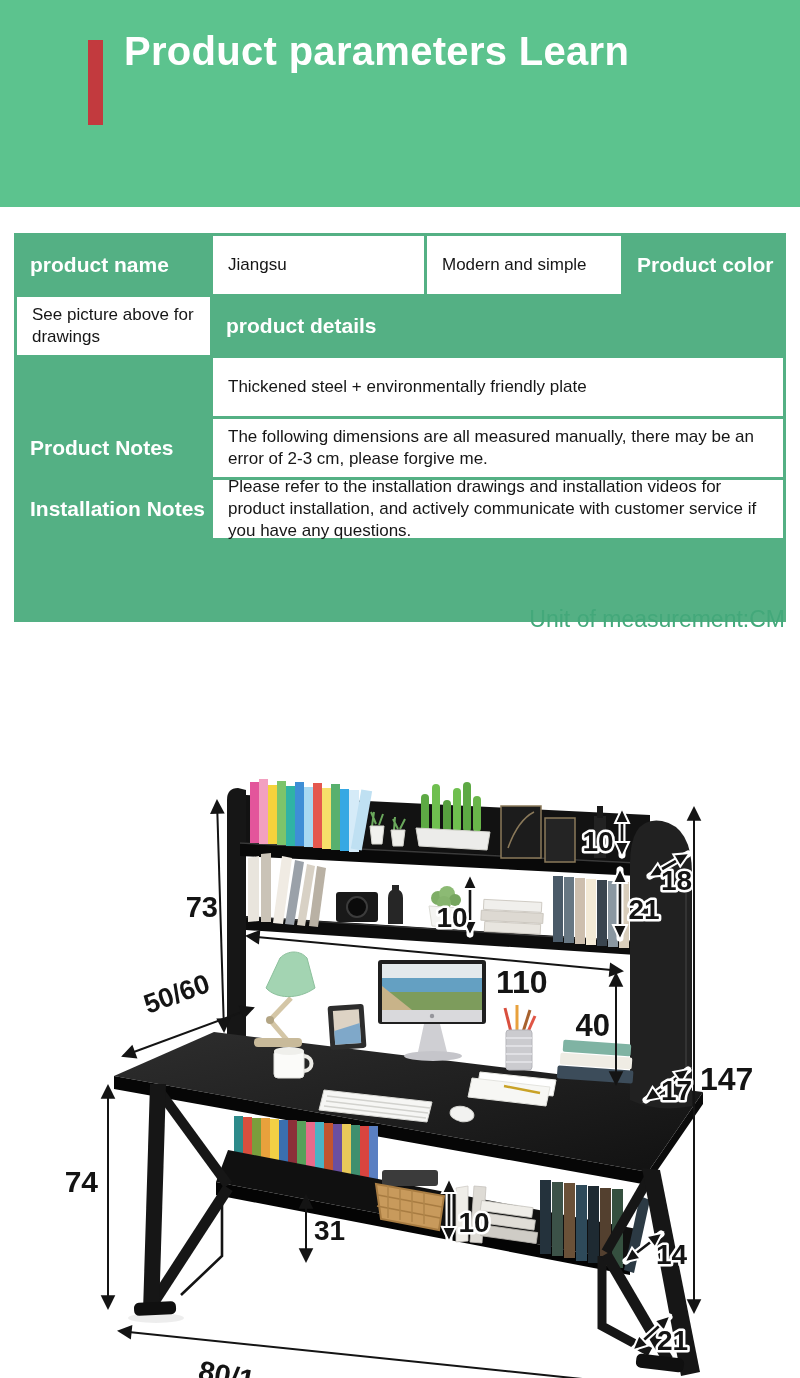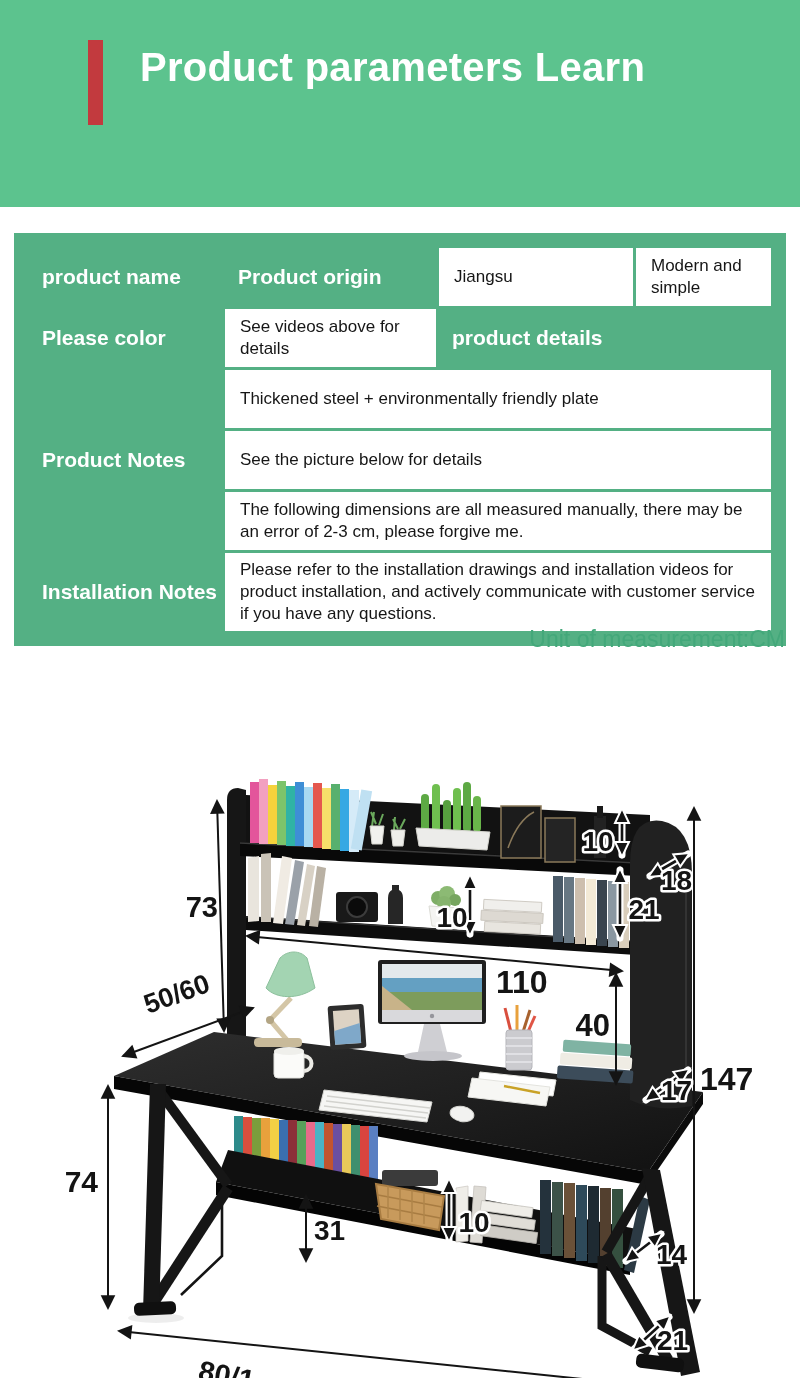--- a/index.html
+++ b/index.html
@@ -1,66 +1,64 @@
 <!DOCTYPE html>
 <html><head>
 <meta charset="utf-8">
 <style>
   html,body{margin:0;padding:0}
   body{width:800px;height:1378px;position:relative;background:#fff;overflow:hidden;
        font-family:"Liberation Sans",sans-serif}
   
   .hdr{position:absolute;left:0;top:0;width:800px;height:207px;background:#5cc38e}
   .hdr .bar{position:absolute;left:88px;top:40px;width:15px;height:85px;background:#c23a3e}
-  .hdr h1{position:absolute;left:124px;top:24px;margin:16px;color:#fff;font-size:40px;
+  .hdr h1{position:absolute;left:124px;top:24px;margin:0;color:#fff;font-size:40px;
           line-height:1.35;font-weight:bold;letter-spacing:.3px}
   
   .ptable{position:absolute;left:14px;top:233px;width:772px;box-sizing:border-box;
           display:grid;grid-template-columns:193px 211px 194px 1fr;
           grid-template-rows:58px 58px 58px 58px 58px 78px;
-          gap:3px;padding:15px;background:#54b084}
+          gap:3px;padding:3px;background:#54b084}
   .tl{background:#54b084;color:#fff;font-weight:bold;font-size:21px;
       display:flex;align-items:center;padding:0 4px 0 13px}
   .tv{background:#fff;color:#161616;font-size:17px;line-height:1.3;
       display:flex;align-items:center;padding:4px 8px 4px 15px}
   .span3{grid-column:2/5}
   
-  .unit{position:absolute;right:15px;top:626px;font-size:23px;color:#43a87a}
+  .unit{position:absolute;right:15px;top:606px;font-size:23px;color:#43a87a}
   
   svg{position:absolute;left:0;top:0}
   .dim{font-family:"Liberation Sans",sans-serif;font-weight:bold;fill:#141414}
   .out{paint-order:stroke;stroke:#fff;stroke-width:5px;stroke-linejoin:round}
   .thin{stroke:#141414;stroke-width:2;fill:none}
   .casing{stroke:#fff;stroke-width:7;fill:none;stroke-linecap:round}
   .core{stroke:#141414;stroke-width:2.6;fill:none}
   .steel{fill:#161616}
 </style>
 </head>
 <body>
 
 <div class="hdr">
   <div class="bar"></div>
   <h1><span>Product parameters Learn</span><br>
       </h1>
 </div>
 
 <div class="ptable">
   <div class="tl">product name</div>
-  <div class="tl">Product origin</div>
   <div class="tv">Jiangsu</div>
 
   <div class="tv">Modern and simple</div>
-  <div class="tl">Please color</div>
-  <div class="tv">See videos above for details</div>
+  <div class="tl">Product color</div>
+  <div class="tv">See picture above for drawings</div>
 
   <div class="tl">product details</div>
   <div class="tv span3">Thickened steel + environmentally friendly plate</div>
 
   <div class="tl">Product Notes</div>
-  <div class="tv span3">See the picture below for details</div>
 
   <div class="tv span3">The following dimensions are all measured manually, there may be an error of 2-3 cm, please forgive me.</div>
 
   <div class="tl">Installation Notes</div>
   <div class="tv span3">Please refer to the installation drawings and installation videos for product installation, and actively communicate with customer service if you have any questions.</div>
 </div>
 
 <div class="unit">Unit of measurement:CM</div>
 
 <svg width="800" height="1378" viewBox="0 0 800 1378">

